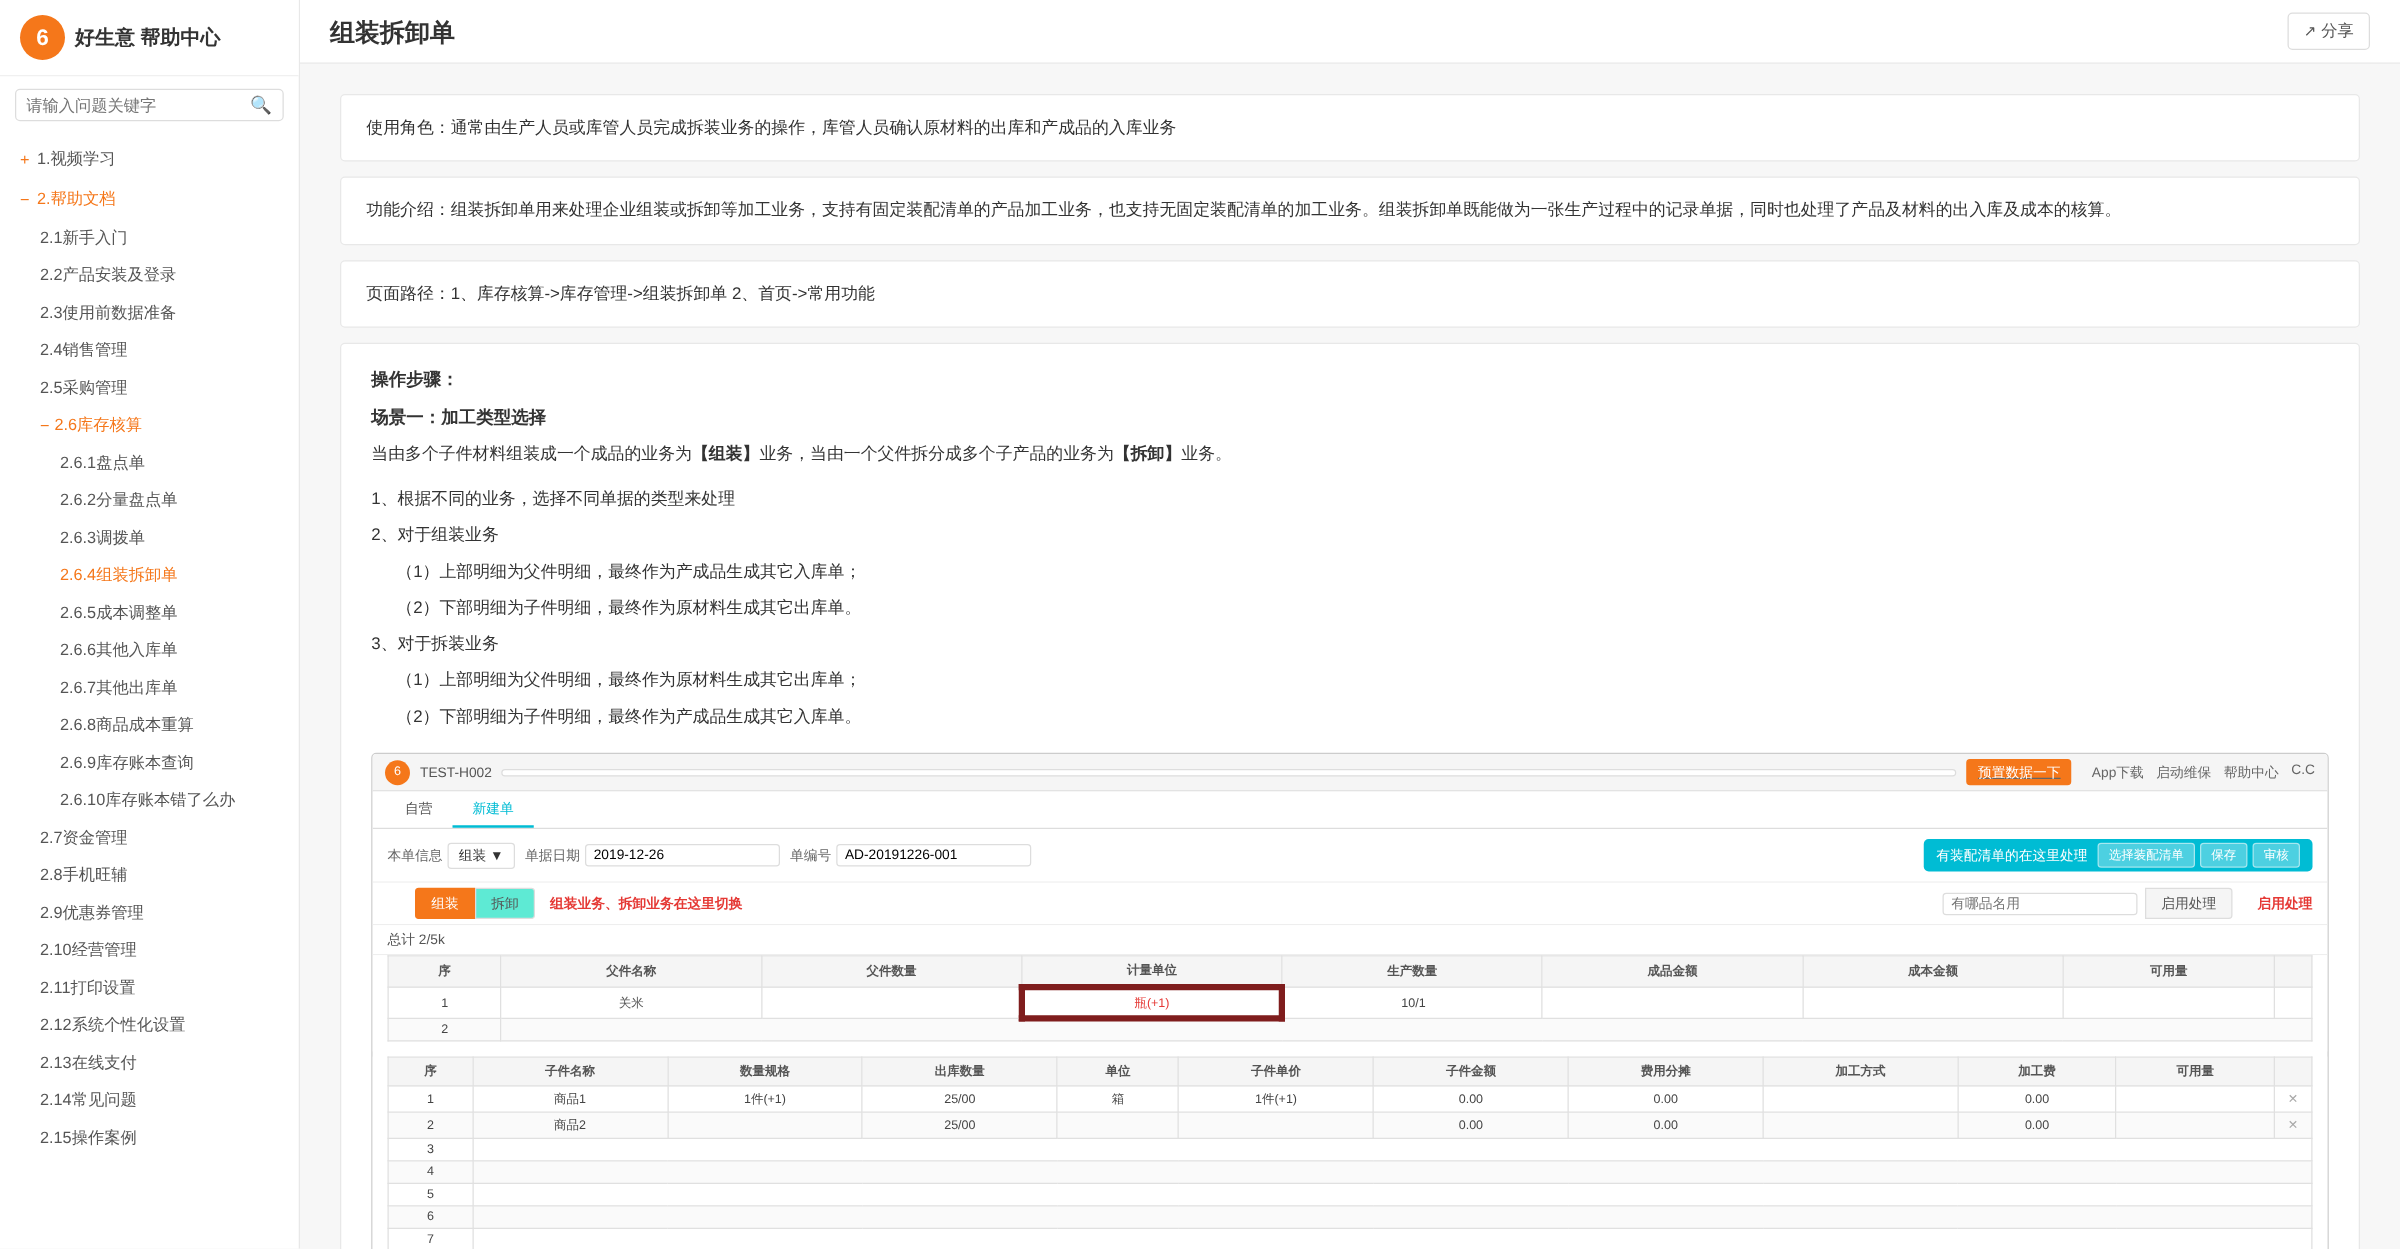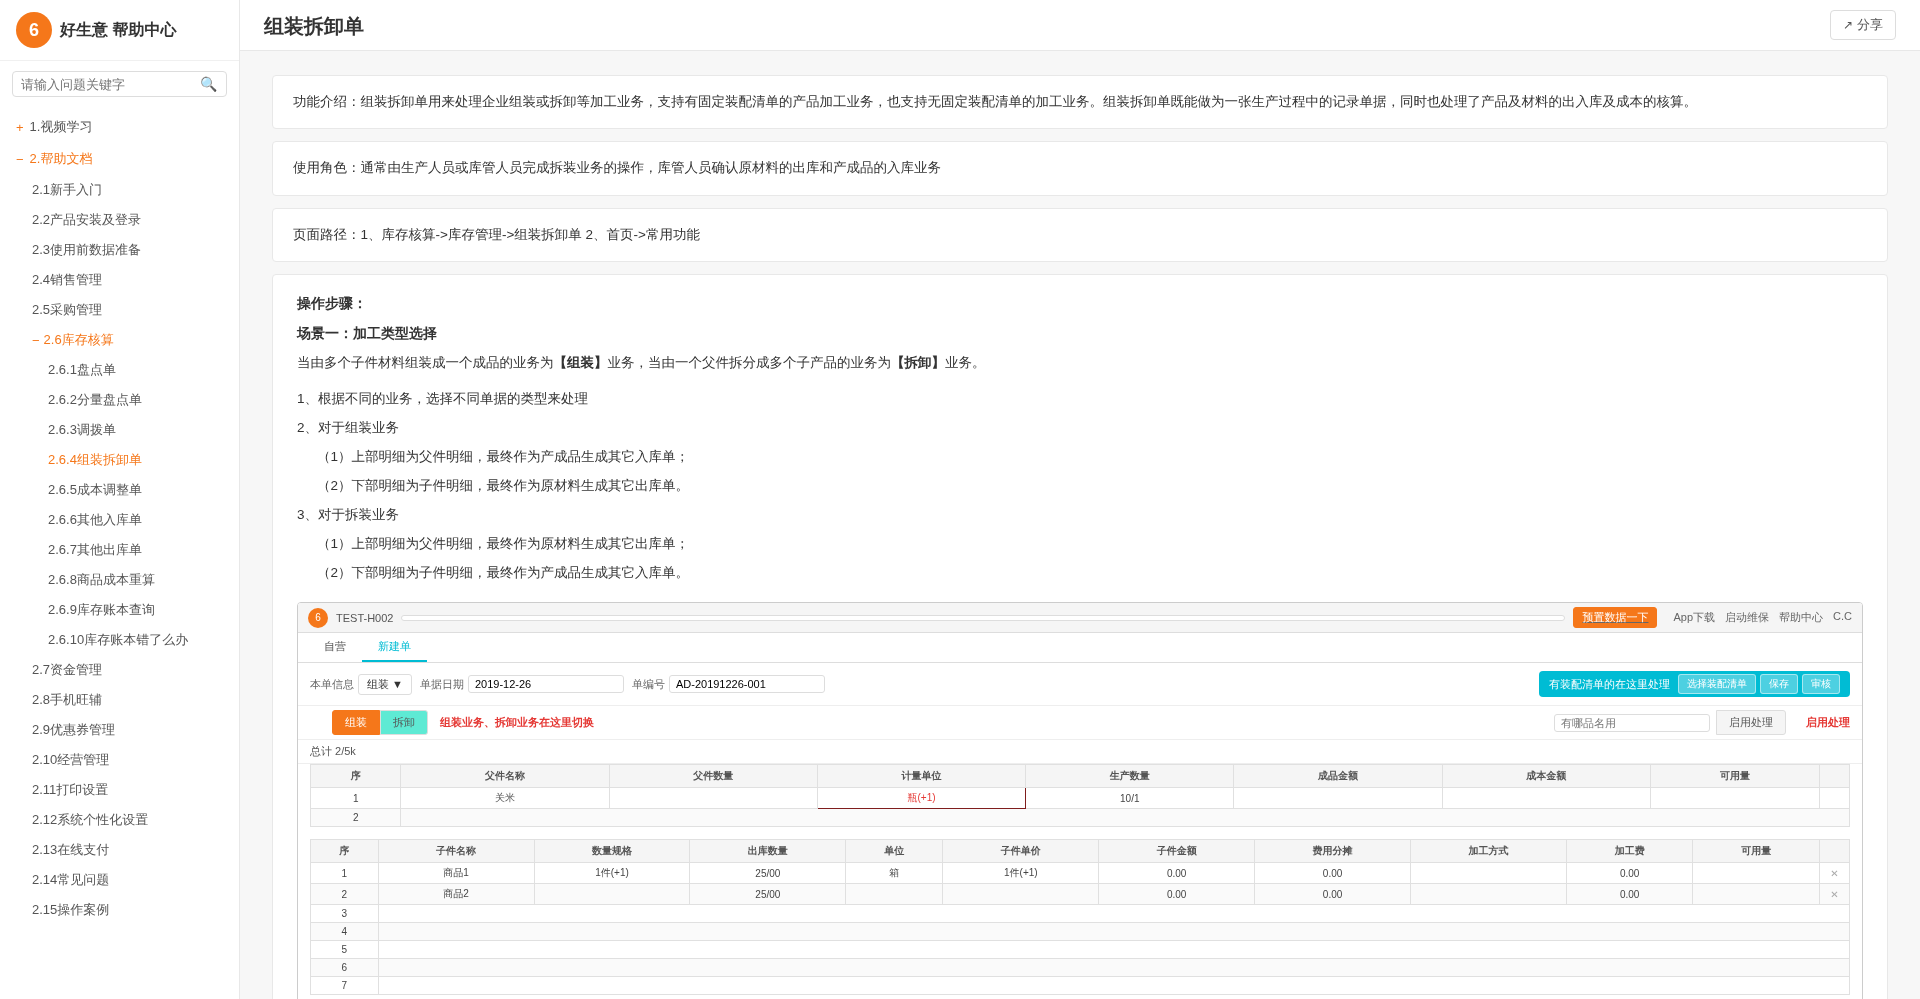--- a/index.html
+++ b/index.html
@@ -348,25 +348,25 @@
     <h1 class="page-title">组装拆卸单</h1>
     <button class="share-btn">
       <span style="font-size:12px;">↗</span>
       <span>分享</span>
     </button>
   </div>
 
   <div id="content">
 
     <div class="info-block">
+      <span>使用角色：通常由生产人员或库管人员完成拆装业务的操作，库管人员确认原材料的出库和产成品的入库业务</span>
+    </div>
+
+    <div class="info-block">
       <span>功能介绍：组装拆卸单用来处理企业组装或拆卸等加工业务，支持有固定装配清单的产品加工业务，也支持无固定装配清单的加工业务。组装拆卸单既能做为一张生产过程中的记录单据，同时也处理了产品及材料的出入库及成本的核算。</span>
-    </div>
-
-    <div class="info-block">
-      <span>使用角色：通常由生产人员或库管人员完成拆装业务的操作，库管人员确认原材料的出库和产成品的入库业务</span>
     </div>
 
     <div class="info-block">
       <span>页面路径：1、库存核算-&gt;库存管理-&gt;组装拆卸单  2、首页-&gt;常用功能</span>
     </div>
 
     <div class="steps-block">
       <div class="steps-title">操作步骤：</div>
       <div class="scenario-title">场景一：加工类型选择</div>
       <div class="scenario-desc">
@@ -462,21 +462,21 @@
                   <th>成本金额</th>
                   <th>可用量</th>
                   <th style="width:30px;"></th>
                 </tr>
               </thead>
               <tbody>
                 <tr>
                   <td>1</td>
                   <td style="color:#555;">关米</td>
                   <td></td>
-                  <td style="border:1px solid #7f1d1d; color:#e53935;">瓶(+1)</td>
+                  <td style="border:5px solid #7f1d1d; color:#e53935;">瓶(+1)</td>
                   <td>10/1</td>
                   <td></td>
                   <td></td>
                   <td></td>
                   <td></td>
                 </tr>
                 <tr>
                   <td>2</td>
                   <td colspan="8"></td>
                 </tr>

